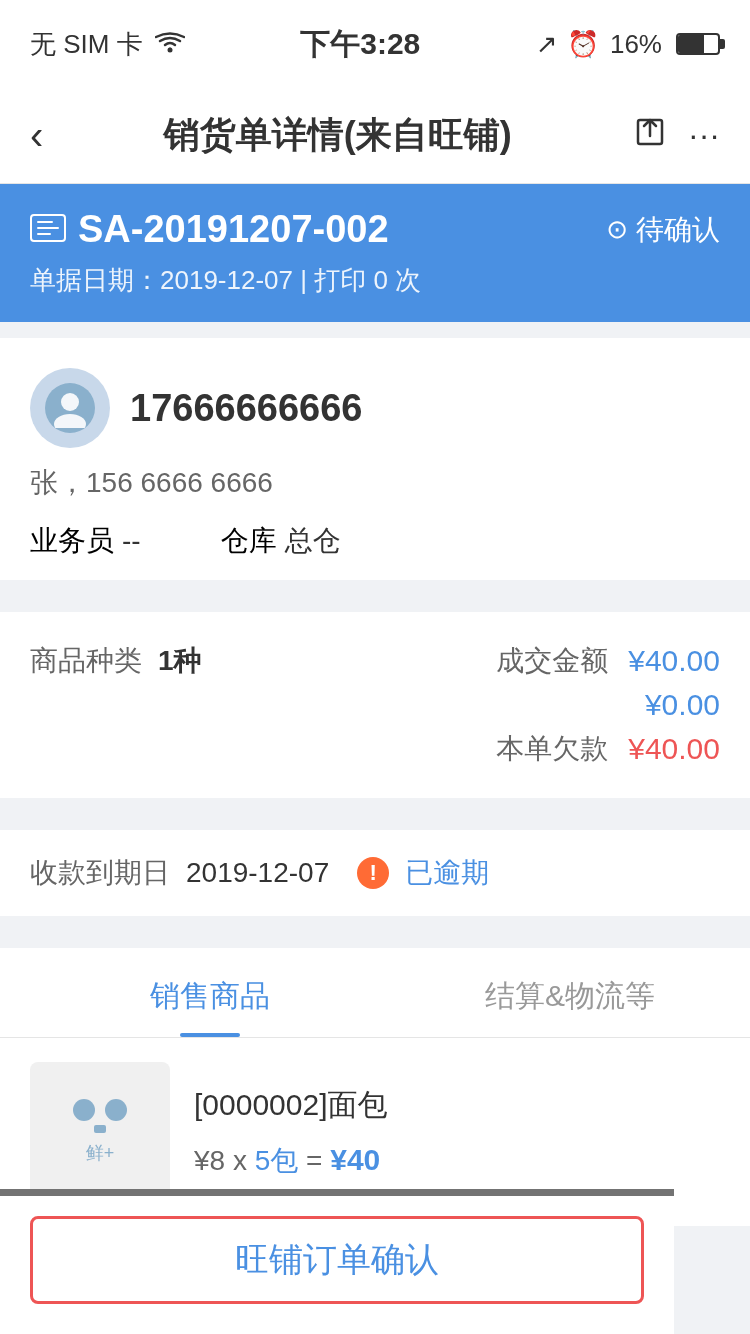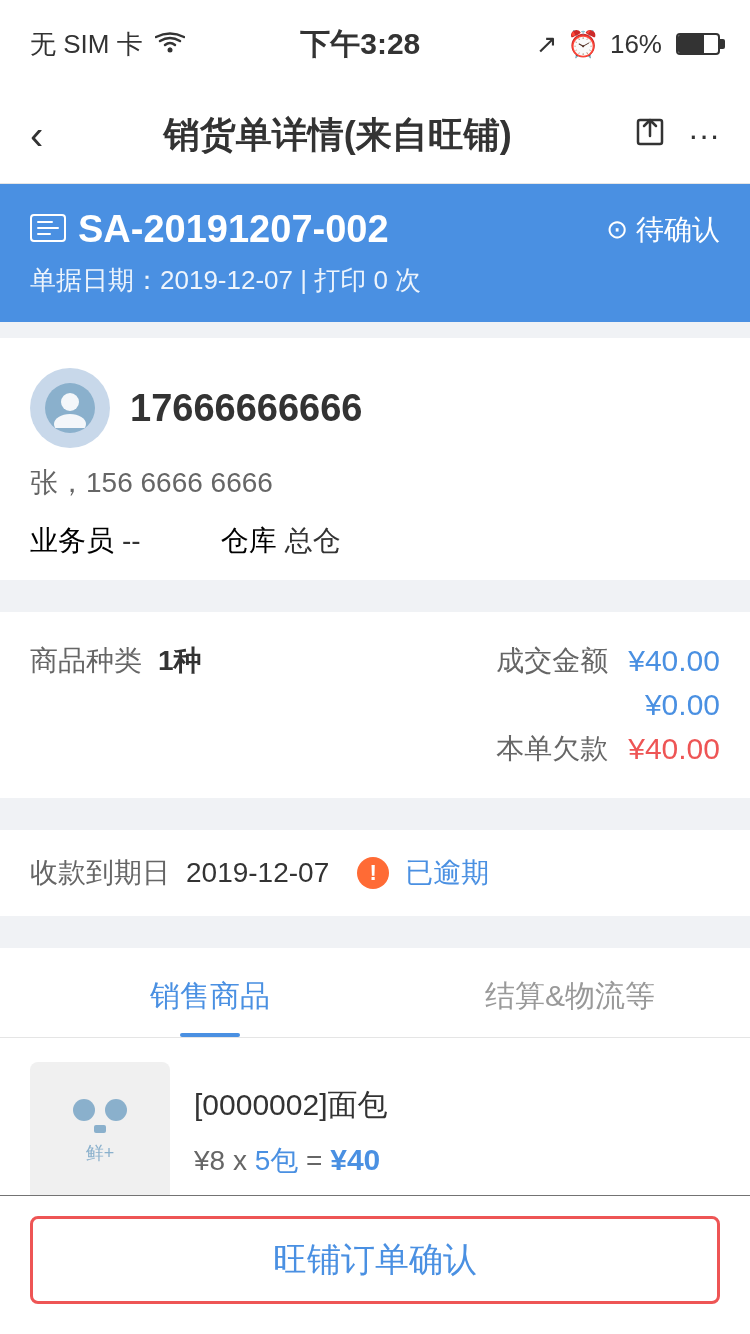--- a/index.html
+++ b/index.html
@@ -257,24 +257,24 @@
     .content-area {
       min-height: 280px;
       background: #f0f2f5;
     }
 
     
     .bottom-bar {
       position: fixed;
       bottom: 0;
       left: 0;
-      width: 750px;
+      width: 674px;
       background: #fff;
       padding: 20px 30px 30px;
-      border-top: 1px solid #737373;
+      border-top: 7px solid #737373;
     }
     .confirm-btn {
       width: 100%;
       height: 88px;
       background: #fff;
       border: 3px solid #e55;
       border-radius: 8px;
       font-size: 34px;
       color: #4a90e2;
       font-weight: 500;

